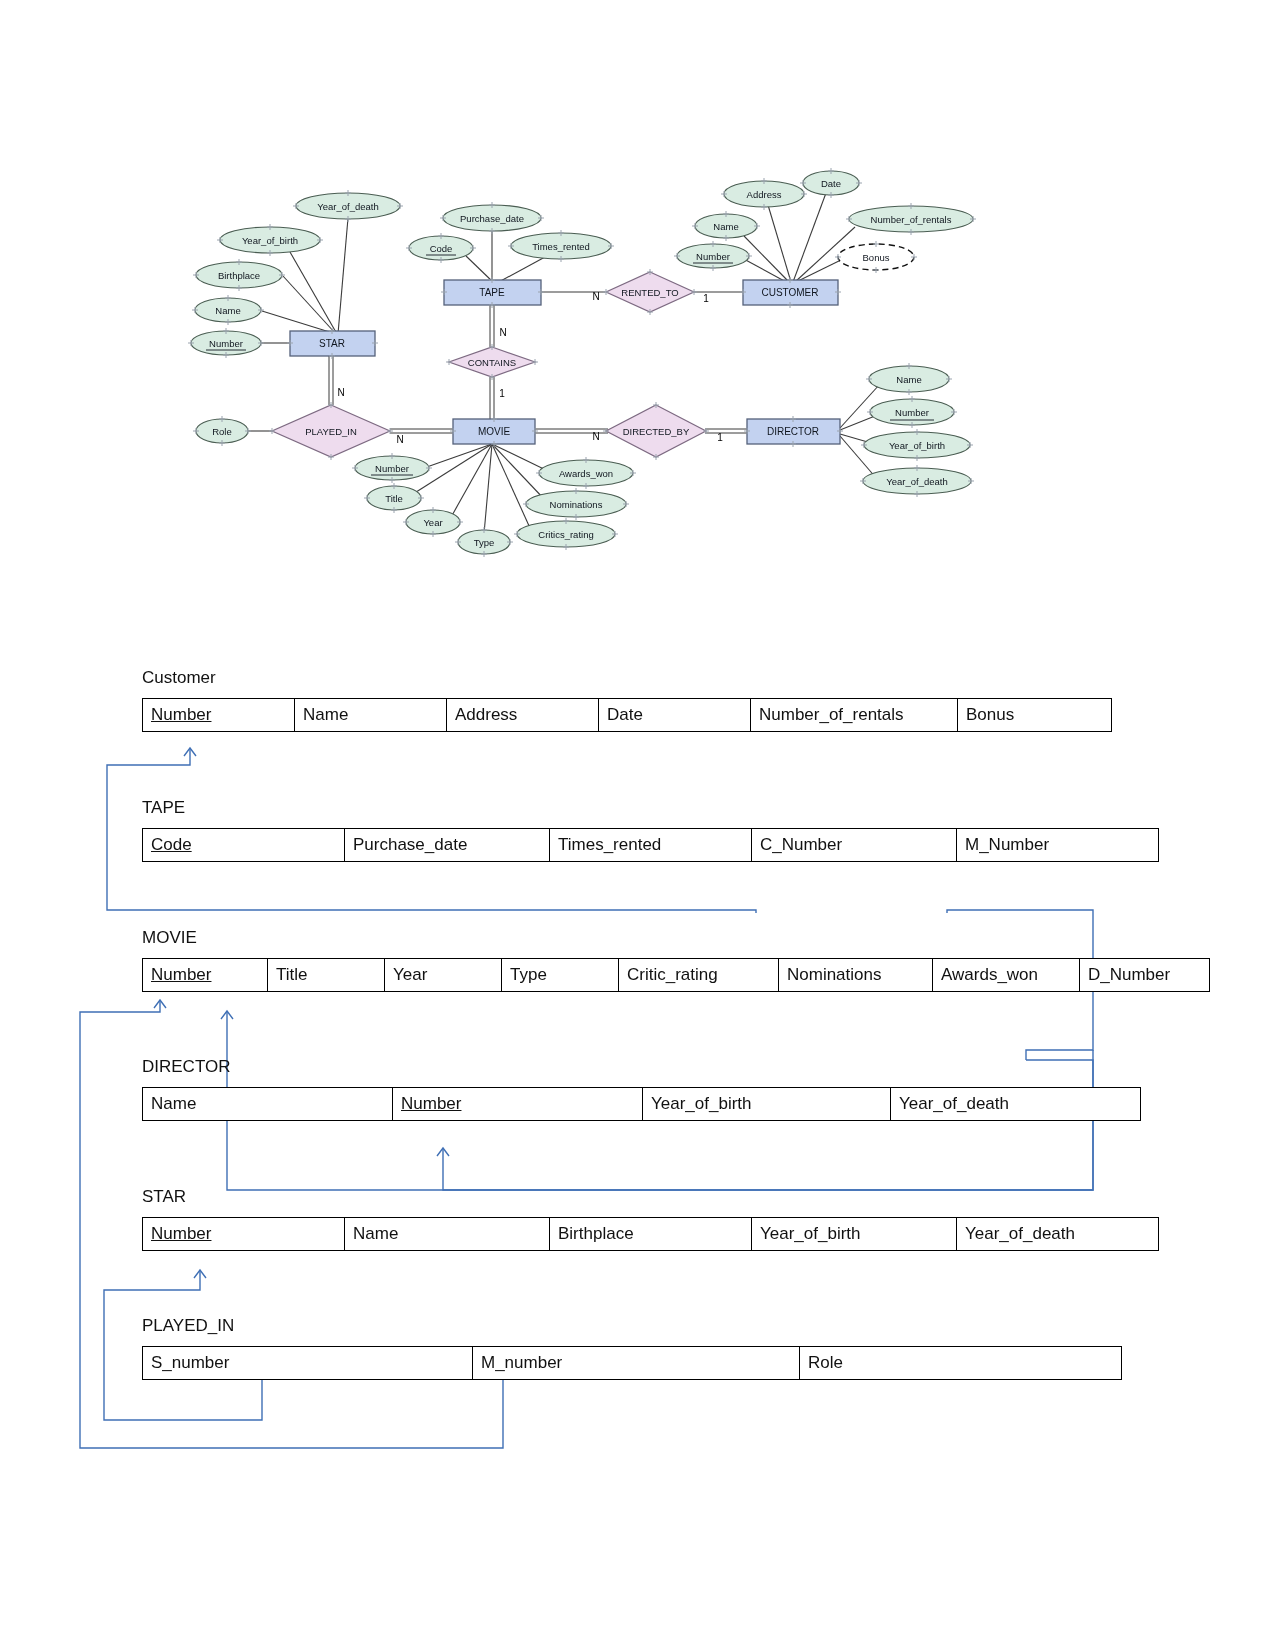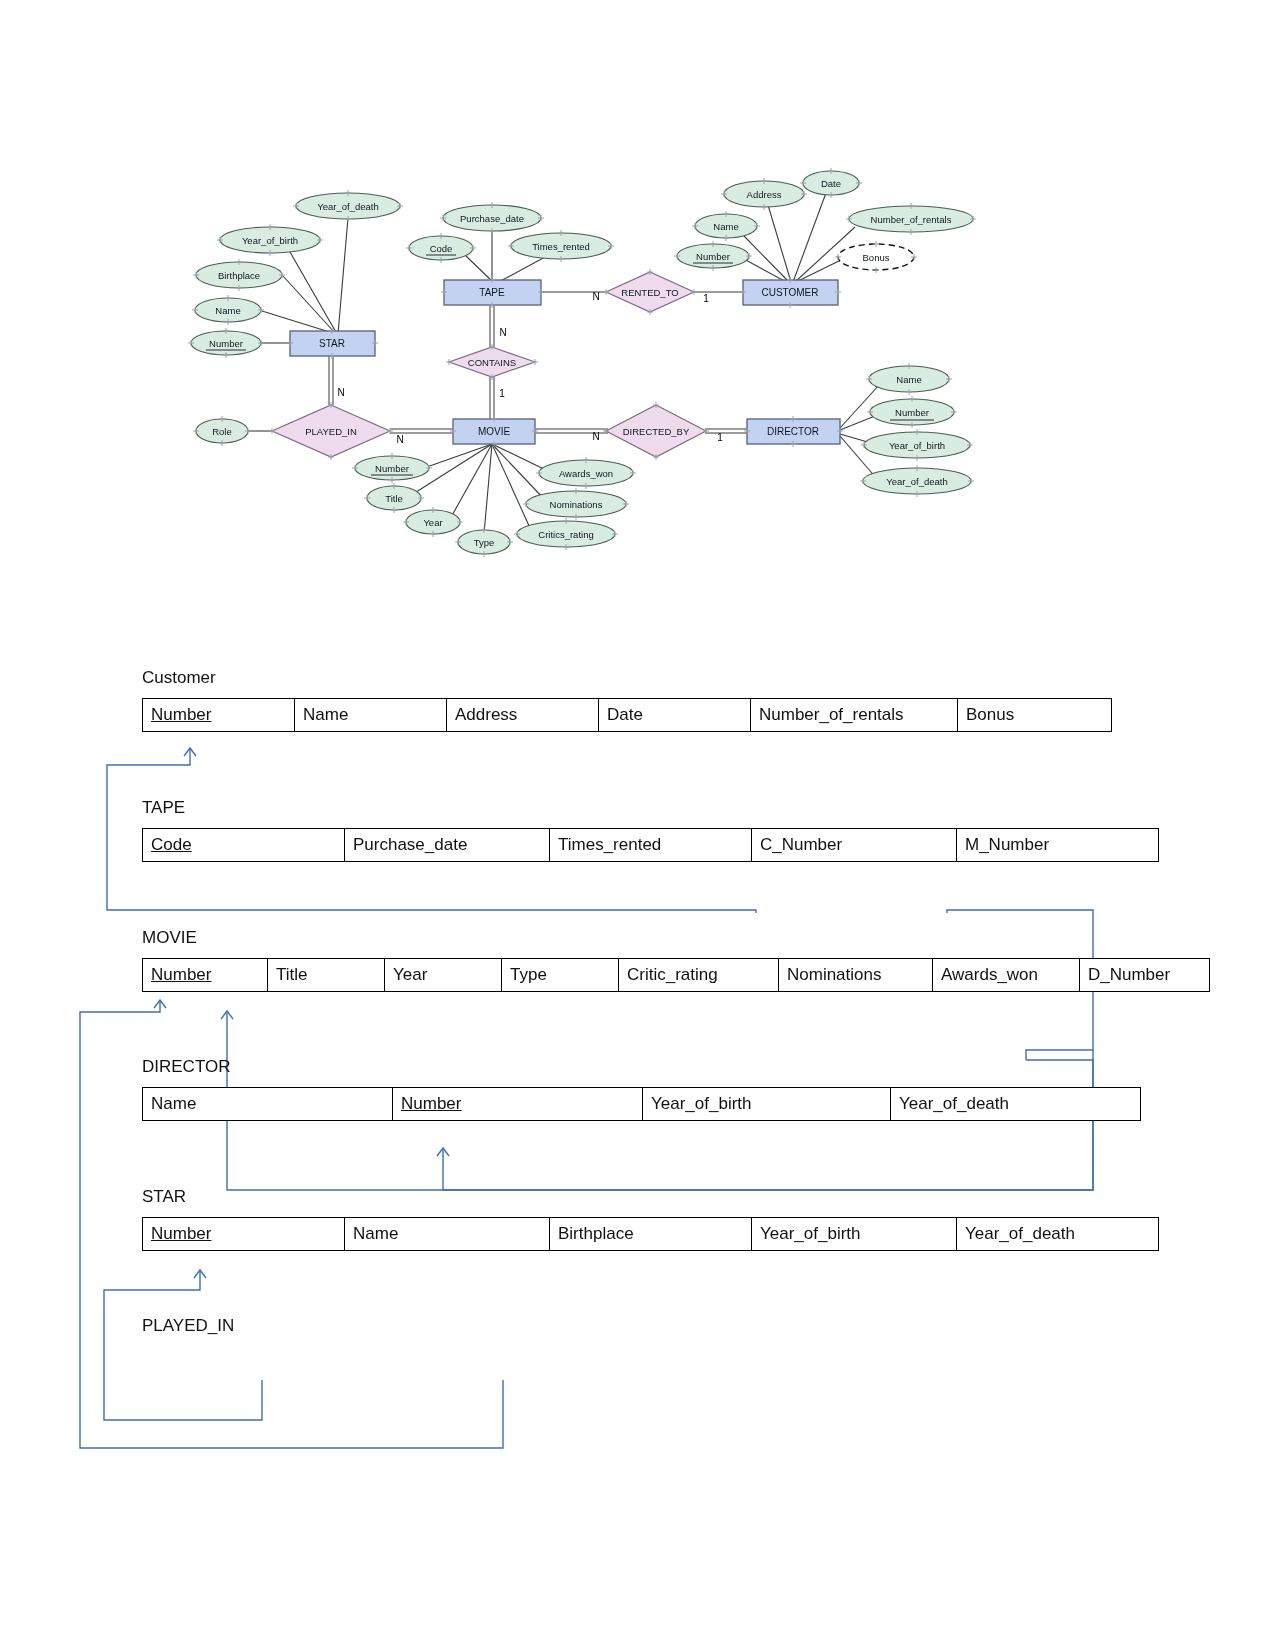--- a/index.html
+++ b/index.html
@@ -624,15 +624,24 @@
       <td style="width:185px"><span>Birthplace</span></td>
       <td style="width:188px"><span>Year_of_birth</span></td>
       <td style="width:185px"><span>Year_of_death</span></td>
     </tr>
         </tbody>
       </table>
   </div>
 
   <div class="rel-block" style="left:142px; top:696px;">
     <div class="rel-title">PLAYED_IN</div>
+    <table class="rel-table">
+        <tbody>
+          <tr>
+      <td style="width:313px"><span>S_number</span></td>
+      <td style="width:310px"><span>M_number</span></td>
+      <td style="width:305px"><span>Role</span></td>
+    </tr>
+        </tbody>
+      </table>
   </div>
 
 </div>
 
 </body></html>

